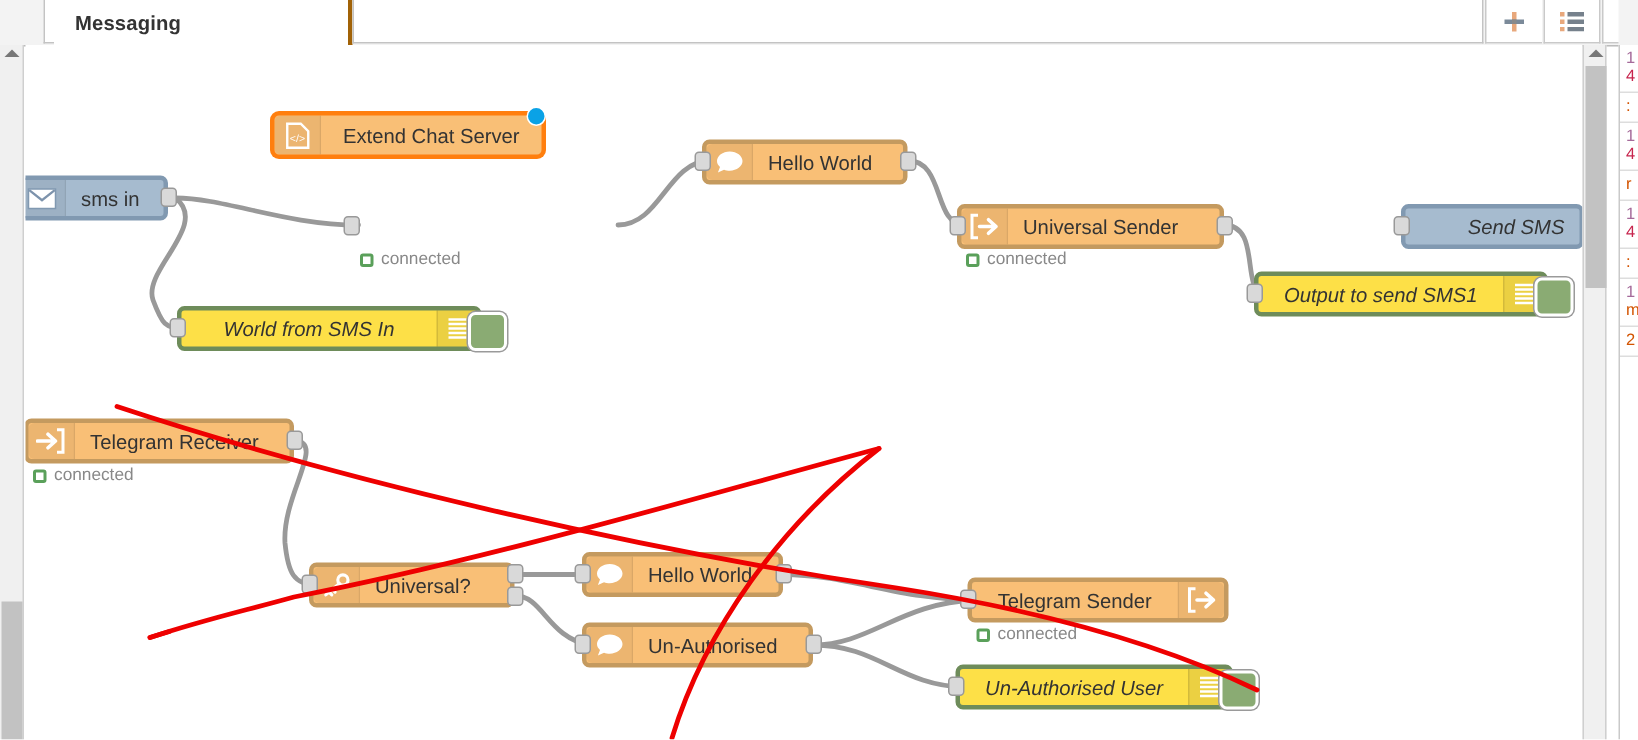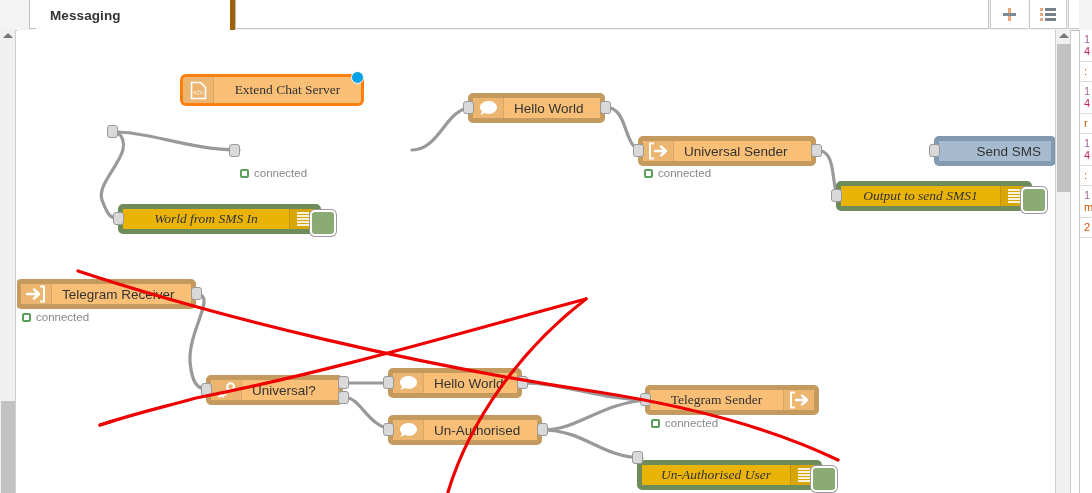--- a/index.html
+++ b/index.html
@@ -18,21 +18,21 @@
   }
   .tab-slot-narrow {
     position: absolute; left: 29px; top: 0; width: 52px; height: 29px;
     background: #fff; border-right: 1px solid #c3c3c3;
     border-left: 1px solid #c3c3c3; border-bottom: 1px solid #c3c3c3;
     box-sizing: border-box;
   }
   .tab-active {
     position: absolute; left: 36px; top: 0; width: 199px; height: 30px;
     background: #fff; box-sizing: border-box;
-    border-right: 5px solid #a16207;
+    border-right: 3px solid #a16207;
     display: flex; align-items: center;
   }
   .tab-active .tab-label {
     font-size: 13.5px; font-weight: bold; color: #333; padding-left: 14px;
     letter-spacing: .1px;
   }
   .tab-empty {
     position: absolute; left: 235px; top: 0; width: 754px; height: 29px;
     background: #fff; box-sizing: border-box;
     border: 1px solid #c3c3c3; border-top: none;
@@ -81,39 +81,39 @@
     overflow: hidden; font-size: 11px;
   }
   .dbg-row { border-bottom: 1px solid #ddd; padding: 3px 2px 4px 4px; }
   .dbg-ts  { color: #a56a9a; white-space: nowrap; }
   .dbg-tp  { color: #c7254e; white-space: nowrap; }
   .dbg-ms  { color: #d35400; white-space: nowrap; }
 
   
   .node {
     position: absolute; height: 30px; border-radius: 5px;
-    box-sizing: border-box; border: 5px solid #a21caf;
+    box-sizing: border-box; border: 3px solid #a21caf;
     display: flex; align-items: center;
     font-size: 13.5px; color: #333;
   }
   .node.orange { background: #f9bf76; border-color: #c49a5f; }
   .node.blue   { background: #a6bbcf; border-color: #8199b1; }
-  .node.green  { background: #eab308; border-color: #6e8c5a; }
+  .node.green  { background: #fde047; border-color: #6e8c5a; }
   .node.selected { border: 2px solid #ff7f0e; box-shadow: 0 0 0 1px #ff7f0e; }
 
   .ntray {
     width: 30px; height: 100%; display: flex;
     align-items: center; justify-content: center;
     background: rgba(0,0,0,.05); flex: 0 0 30px;
   }
   .ntray.left  { border-radius: 4px 0 0 4px; border-right: 1px solid rgba(0,0,0,.08); }
   .ntray.right { border-radius: 0 4px 4px 0; border-left: 1px solid rgba(0,0,0,.08); margin-left: auto; }
   .nlabel { padding: 0 10px; white-space: nowrap; overflow: hidden; }
-  .nlabel.center { flex: 1; text-align: center; font-family: Liberation Serif, serif; }
-  .nlabel.right  { flex: 1; text-align: right; }
+  .nlabel.center { flex: 1; text-align: center; }
+  .nlabel.right  { flex: 1; text-align: right; font-style: italic; }
   .nlabel.italic { font-style: italic; }
 
   
   .dbg-icon {
     width: 26px; height: 100%; display: flex; align-items: center;
     justify-content: center; background: rgba(0,0,0,.07);
     border-left: 1px solid rgba(0,0,0,.10); flex: 0 0 26px;
   }
   .dbg-btn {
     position: absolute; right: -20px; top: 1px;
@@ -218,20 +218,29 @@
         <span class="ntray left">
           <svg width="17" height="19" viewBox="0 0 17 19">
             <path d="M1.5,1.5 h9 l5,5 v11 h-14 z" fill="none" stroke="#fff" stroke-width="1.6"></path>
             <text x="8.3" y="13.5" font-size="7" fill="#fff" text-anchor="middle" font-family="'Liberation Sans',sans-serif">&lt;/&gt;</text>
           </svg>
         </span>
         <span class="nlabel center">Extend Chat Server</span>
       </div>
       <div class="chgdot" style="left:351px;top:71px;"></div>
 
+      <div class="node blue" style="left:10px;top:117px;width:102px;">
+        <span class="ntray left">
+          <svg width="20" height="15" viewBox="0 0 20 15">
+            <rect x="1" y="1" width="18" height="13" fill="#fff" stroke="#8199b1" stroke-width="1"></rect>
+            <path d="M1.5,1.8 L10,8.5 L18.5,1.8" fill="none" stroke="#7d93ac" stroke-width="1.5"></path>
+          </svg>
+        </span>
+        <span class="nlabel">sms in</span>
+      </div>
       <div class="port" style="left:107px;top:125px;"></div>
 
       <div class="port" style="left:229px;top:144px;"></div>
       <div class="status" style="left:240px;top:167px;">
         <span class="sq"></span>
         <span>connected</span>
       </div>
 
       <div class="node green" style="left:118px;top:204px;width:203px;">
         <span class="nlabel center italic">World from SMS In</span>
@@ -360,21 +369,21 @@
             <path d="M7,9 h11 M13,4.5 l5,4.5 -5,4.5" fill="none" stroke="#fff" stroke-width="2.4" stroke-linecap="round" stroke-linejoin="round"></path>
           </svg>
         </span>
       </div>
       <div class="port" style="left:640px;top:393px;"></div>
       <div class="status" style="left:651px;top:417px;">
         <span class="sq"></span>
         <span>connected</span>
       </div>
 
-      <div class="node green" style="left:637px;top:460px;width:185px;">
+      <div class="node green" style="left:637px;top:443px;width:185px;">
         <span class="nlabel center italic">Un-Authorised User</span>
         <span class="dbg-icon">
           <svg width="14" height="16" viewBox="0 0 14 16">
             <g stroke="#fff" stroke-width="1.7">
               <path d="M1,2 h12"></path>
                 <path d="M1,5 h12"></path>
                 <path d="M1,8 h12"></path>
               <path d="M1,11 h12"></path>
                 <path d="M1,14 h12"></path>
             </g>

